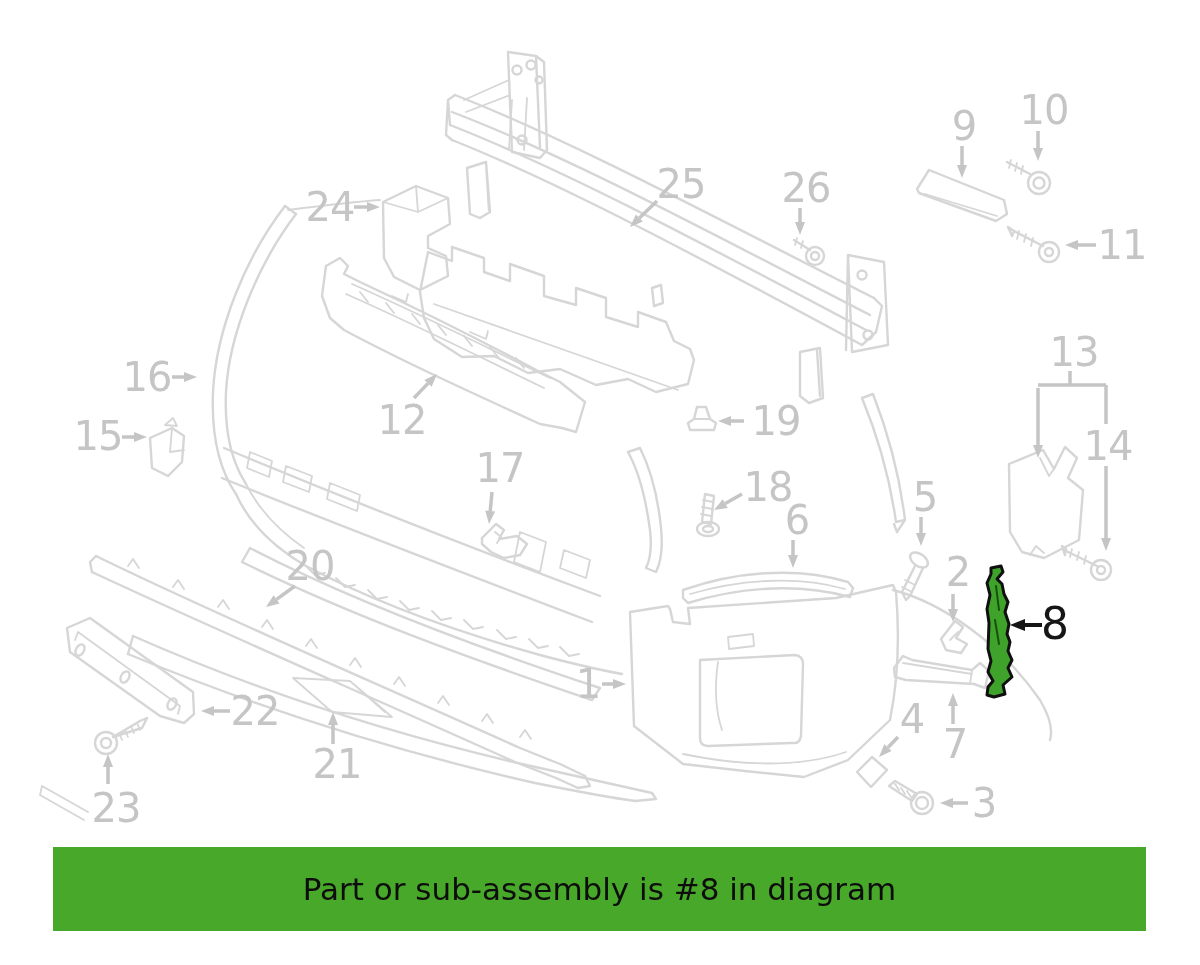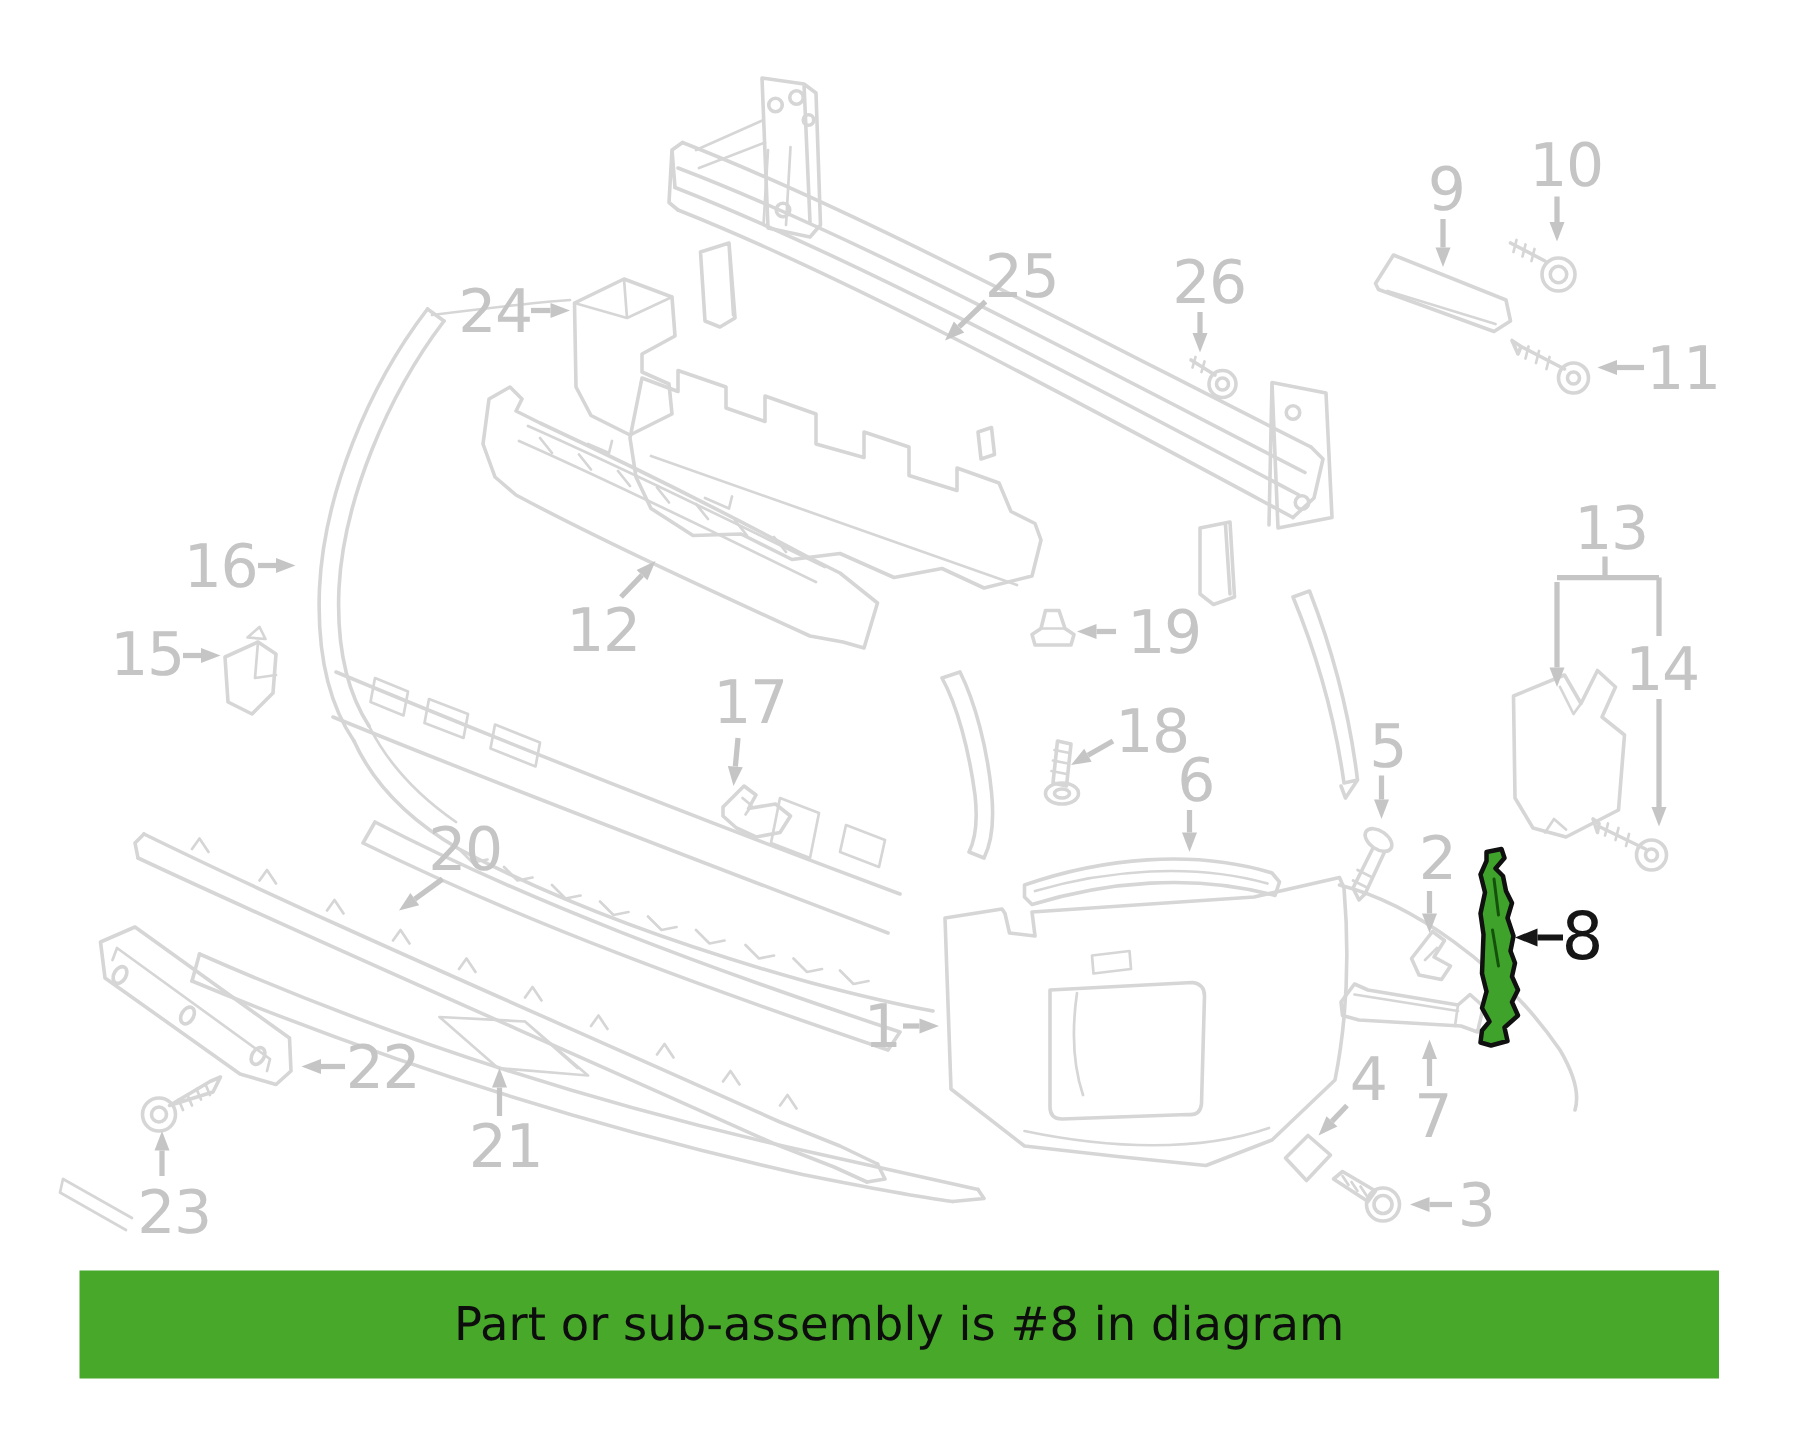--- a/index.html
+++ b/index.html
@@ -11,21 +11,21 @@
   .art .thin{stroke-width:1.8;}
   .hl-part{fill:var(--hl-fill,#3fa32b);stroke:var(--hl-stroke,#101010);stroke-width:3;stroke-linejoin:round;}
   .hl-detail{fill:none;stroke:#14520c;stroke-width:2;stroke-linecap:round;}
   .lbl{fill:var(--label,#c5c5c5);font-family:"DejaVu Sans",sans-serif;font-size:40px;
        letter-spacing:-1px;text-anchor:middle;}
   .lbl-black{fill:var(--black,#161616);font-family:"DejaVu Sans",sans-serif;font-size:44px;text-anchor:middle;}
   .arrow-line{stroke:var(--label,#c5c5c5);stroke-width:3.5;stroke-linecap:butt;fill:none;}
   .arrow-head{fill:var(--label,#c5c5c5);stroke:none;}
   .arrow-line-black{stroke:var(--black,#161616);stroke-width:4;fill:none;}
   .arrow-head-black{fill:var(--black,#161616);stroke:none;}
-  #banner{position:absolute;left:53px;top:847px;width:1093px;height:72px;
+  #banner{position:absolute;left:53px;top:847px;width:1093px;height:84px;
           display:flex;flex-direction:column;align-items:center;justify-content:center;
           text-align:center;font-size:31px;line-height:40px;}
 </style>
 </head>
 <body>
 
 <div id="stage">
   <svg id="art-svg" width="1200" height="965" viewBox="0 0 1200 965">
 
     <g class="art">

